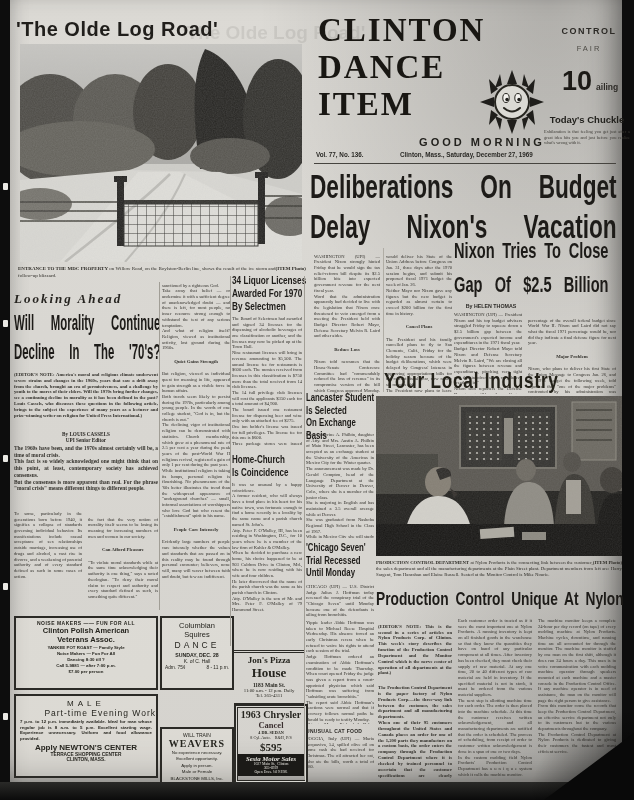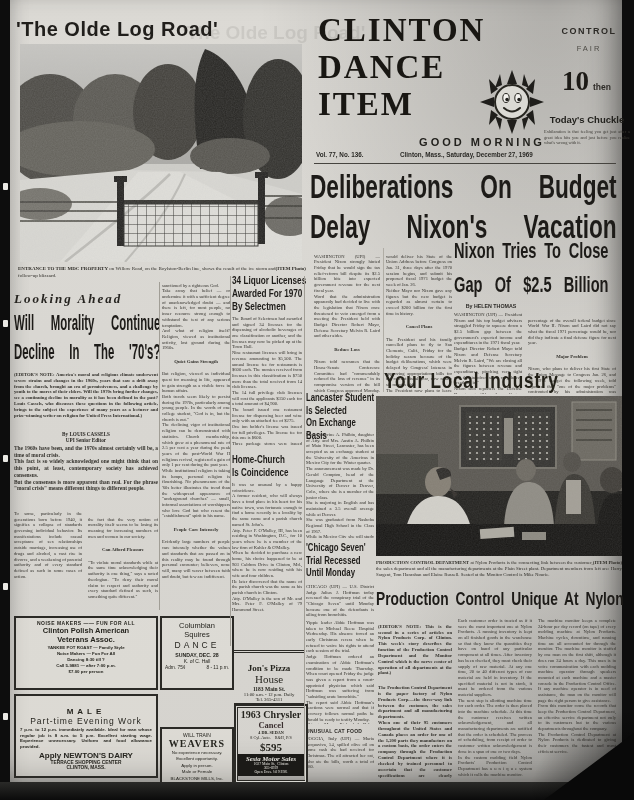--- a/index.html
+++ b/index.html
@@ -106,22 +106,22 @@
       <circle cx="45" cy="31.5" r="1.7" fill="#1d1c19"></circle>
           <circle cx="57" cy="31.5" r="1.7" fill="#1d1c19"></circle>
       <path d="M42 40 Q50 47 58 40" fill="none" stroke="#26251f" stroke-width="2" stroke-linecap="round"></path>
     </svg>
   </div>
   <div class="abs sans" style="left:402px;top:136px;width:140px;text-align:center;font-size:11px;font-weight:bold;letter-spacing:3px;color:#22211d;">GOOD MORNING</div>
 
   <div class="abs sans" style="left:544px;top:26px;width:70px;text-align:center;font-size:9px;font-weight:bold;letter-spacing:1.5px;">CONTROL</div>
   <div class="abs sans" style="left:544px;top:44px;width:70px;text-align:center;font-size:7.5px;letter-spacing:2px;color:#4d4b45;">FAIR</div>
   <div class="abs" style="left:552px;top:66px;width:66px;">
-    <span style="font-size:27px;font-weight:bold;font-family:Liberation Serif, serif;color:#1c1a16;">10</span>
-    <span style="font-size:8.5px;font-weight:bold;font-family:'Liberation Sans',sans-serif;">then</span>
+    <span style="font-size:27px;font-weight:bold;font-family:Liberation Sans, sans-serif;color:#1c1a16;">10</span>
+    <span style="font-size:8.5px;font-weight:bold;font-family:'Liberation Sans',sans-serif;">ailing</span>
   </div>
   <div class="abs sans" style="left:534px;top:114px;width:86px;text-align:center;font-size:9.5px;font-weight:bold;color:#22211d;">Today's Chuckle</div>
   <div class="abs" style="left:534px;top:129px;width:86px;font-size:4.4px;line-height:1.3;text-align:justify;color:#3c3a35;">Exhilaration is that feeling you get just after a great idea hits you and just before you realize what's wrong with it.</div>
 
   <div class="abs sans" style="left:304px;top:151px;width:304px;height:10px;font-size:6.3px;font-weight:bold;color:#2a2925;">
     <span class="abs" style="left:2px;top:0;">Vol. 77, No. 136.</span>
     <span class="abs" style="left:86px;top:0;">Clinton, Mass., Saturday, December 27, 1969</span>
   </div>
   <div class="abs" style="left:304px;top:163px;width:302px;height:1px;background:#46443f;"></div>
 
@@ -290,22 +290,22 @@
     <div>Is Coincidence</div>
   </div>
   <div class="abs bt" style="left:222px;top:482px;width:70px;height:162px;">It was so unusual by a happy coincidence.
 A former resident, who will always have a fond place in his heart for his native town, was fortunate enough to find a home recently in a locality by the same name and a parish church named St. John's.
 Atty. Peter F. O'Malley, III, has been residing in Washington, D.C., for 10 years where he is a member of the law firm of Kahler &amp; O'Malley.
 When he decided to purchase a new home, his choice happened to be at 903 Caldron Drive in Clinton, Md., where he is now residing with his wife and four children.
 He later discovered that the name of the parish church was the same as his parish church in Clinton.
 Atty. O'Malley is the son of Mr. and Mrs. Peter F. O'Malley of 79 Hammond Street.</div>
 
   <div class="abs" style="left:224px;top:650px;width:70px;height:50px;border-top:3px double #2b2a26;border-bottom:3px double #2b2a26;text-align:center;color:#26251f;">
-    <div style="font-size:9px;font-weight:bold;margin-top:10px;">Jon's Pizza</div>
-    <div style="font-size:11px;font-weight:normal;">House</div>
+    <div style="font-size:9px;font-weight:bold;margin-top:2px;">Jon's Pizza</div>
+    <div style="font-size:13px;font-weight:bold;">House</div>
     <div style="font-size:5.5px;font-weight:bold;margin-top:1px;">1183 Main St.</div>
     <div style="font-size:4.8px;">11:00 a.m. - 12 p.m. Daily</div>
     <div style="font-size:4.8px;">Tel. 365-4311</div>
   </div>
 
   <div class="abs" style="left:224px;top:704px;width:70px;height:76px;border:2px solid #2b2a26;box-shadow:inset 0 0 0 1px #d9d8d3, inset 0 0 0 2px #2b2a26;text-align:center;color:#26251f;">
     <div style="font-size:10px;font-weight:bold;margin-top:3px;">1963 Chrysler</div>
     <div style="font-size:8.5px;font-weight:bold;color:#3a2f2f;">Cancel</div>
     <div style="font-size:4.2px;font-weight:bold;">4 DR. SEDAN</div>
     <div style="display:flex;justify-content:center;gap:4px;font-size:4.2px;">
@@ -326,24 +326,24 @@
     <div style="font-size:7.5px;font-weight:bold;">Clinton Polish American</div>
     <div style="font-size:7.5px;font-weight:bold;">Veterans Assoc.</div>
     <div style="font-size:4.4px;font-weight:bold;white-space:pre-line;line-height:1.35;margin-top:1px;">YANKEE POT ROAST — Family Style
 Noise Makers — Fun For All
 Dancing 8:30 till ?
 Call 5-9881 — after 7:00 p.m.
 $7.00 per person</div>
   </div>
 
   <div class="adbox" style="left:4px;top:694px;width:140px;height:80px;">
-    <div style="font-size:8px;font-weight:bold;letter-spacing:4px;margin-top:11px;">MALE</div>
-    <div style="font-size:8.5px;letter-spacing:1px;">Part-time Evening Work</div>
+    <div style="font-size:8px;font-weight:normal;letter-spacing:4px;margin-top:3px;">MALE</div>
+    <div style="font-size:8.5px;letter-spacing:1px;text-align:right;">Part-time Evening Work</div>
     <div style="font-size:4.4px;font-weight:bold;text-align:justify;padding:1px 4px;line-height:1.3;">7 p.m. to 12 p.m. immediately available.  Ideal for man whose regular job is 8 a.m. to 5 p.m. Excellent starting wage.  Experience unnecessary. Uniform and food allowance provided.</div>
-    <div style="font-size:8px;font-weight:bold;">Apply NEWTON'S DAIRY</div>
+    <div style="font-size:8px;font-weight:bold;">Apply NEWTON'S CENTER</div>
     <div style="font-size:4.8px;font-weight:bold;">TERRACE SHOPPING CENTER</div>
     <div style="font-size:4.8px;font-weight:bold;">CLINTON, MASS.</div>
   </div>
 
   <div class="adbox" style="left:150px;top:616px;width:70px;height:70px;border-width:2.5px;">
     <div style="font-size:7.5px;margin-top:3px;">Columbian</div>
     <div style="font-size:7.5px;">Squires</div>
     <div style="font-size:8.5px;letter-spacing:3px;margin-top:1px;">DANCE</div>
     <div style="font-size:5.2px;font-weight:bold;margin-top:2px;">SUNDAY, DEC. 28</div>
     <div style="font-size:5px;">K. of C. Hall</div>

